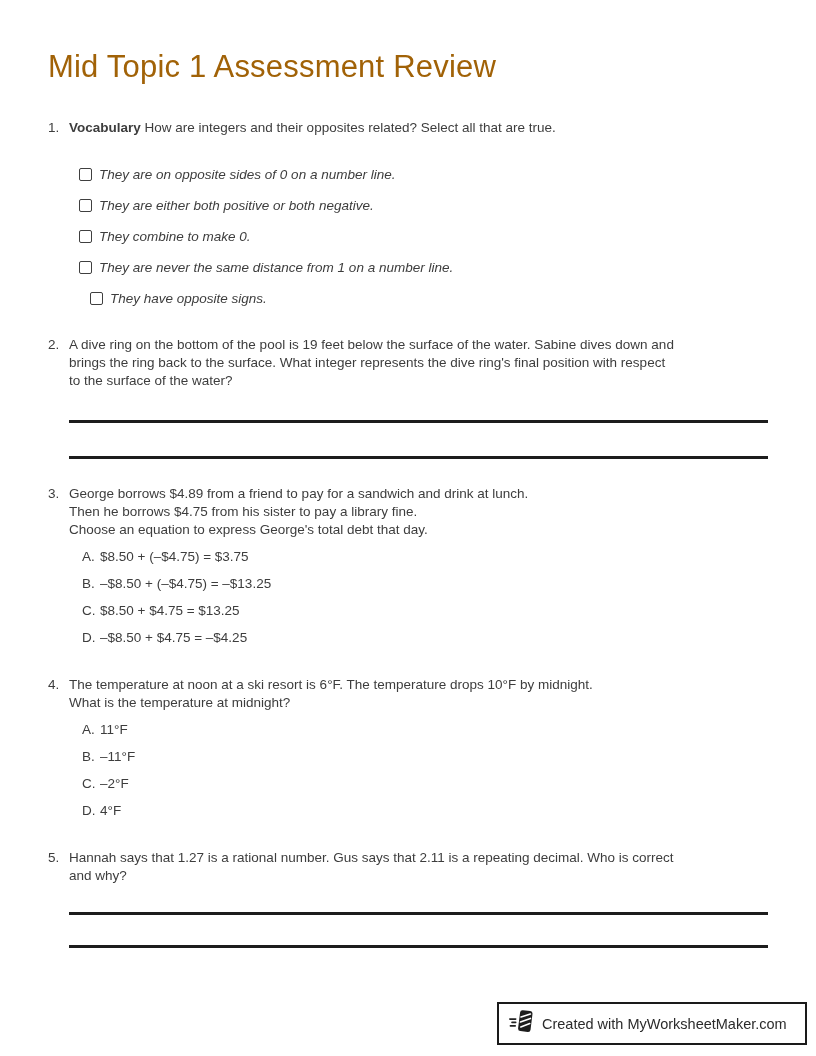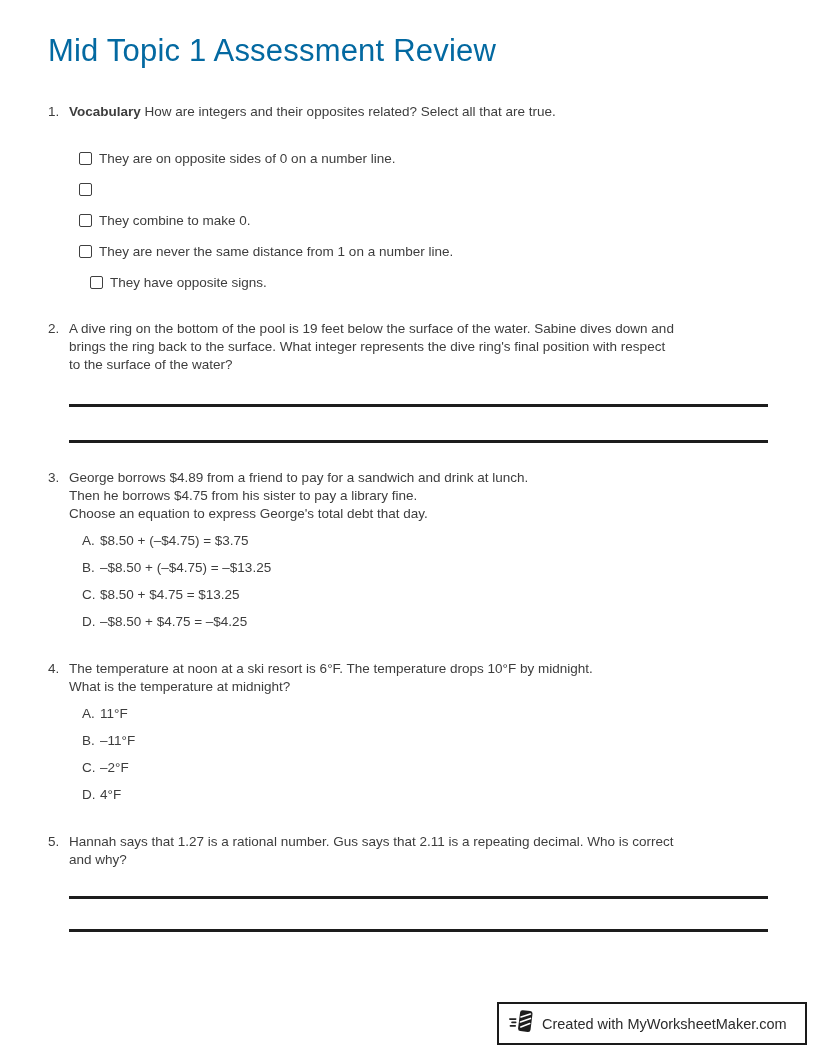--- a/index.html
+++ b/index.html
@@ -7,46 +7,46 @@
     position: relative;
     width: 816px;
     height: 1056px;
     background: #ffffff;
     font-family: "Liberation Sans", sans-serif;
     color: #3d3d3d;
     overflow: hidden;
   }
   .title {
     margin: 0 48px;
-    padding-top: 31px;
+    padding-top: 47px;
     font-size: 31px;
     line-height: 40px;
     font-weight: 400;
-    color: #0369a1;
+    color: #a16207;
     letter-spacing: 0.2px;
   }
   .question {
     display: flex;
     margin: 0 48px;
     font-size: 13.5px;
     line-height: 18px;
     color: #3d3d3d;
   }
   .qnum { width: 21px; flex: none; }
   .qbody { flex: 1; min-width: 0; }
   .qline { white-space: nowrap; }
   .bold { font-weight: 700; }
 
   .q1 { margin-top: 32px; }
   .q2 { margin-top: 30px; }
   .q3 { margin-top: 26px; }
   .q4 { margin-top: 30px; }
   .q5 { margin-top: 30px; }
 
-  .cb-list { margin: 29px 48px 0 79px; }
+  .cb-list { margin: 29px 48px 0 79px; font-style: italic; }
   .cb-row {
     display: flex;
     align-items: center;
     height: 16px;
     margin-bottom: 15px;
     font-size: 13.5px;
   }
   .cb-row:last-child { margin-bottom: 0; margin-left: 11px; }
   .checkbox {
     flex: none;
@@ -115,20 +115,21 @@
     </div>
   </div>
 
   <div class="cb-list">
     <div class="cb-row">
       <span class="checkbox"></span>
       <span>They are on opposite sides of 0 on a number line.</span>
     </div>
     <div class="cb-row">
       <span class="checkbox"></span>
+      <span>They are either both positive or both negative.</span>
     </div>
     <div class="cb-row">
       <span class="checkbox"></span>
       <span>They combine to make 0.</span>
     </div>
     <div class="cb-row">
       <span class="checkbox"></span>
       <span>They are never the same distance from 1 on a number line.</span>
     </div>
     <div class="cb-row">

